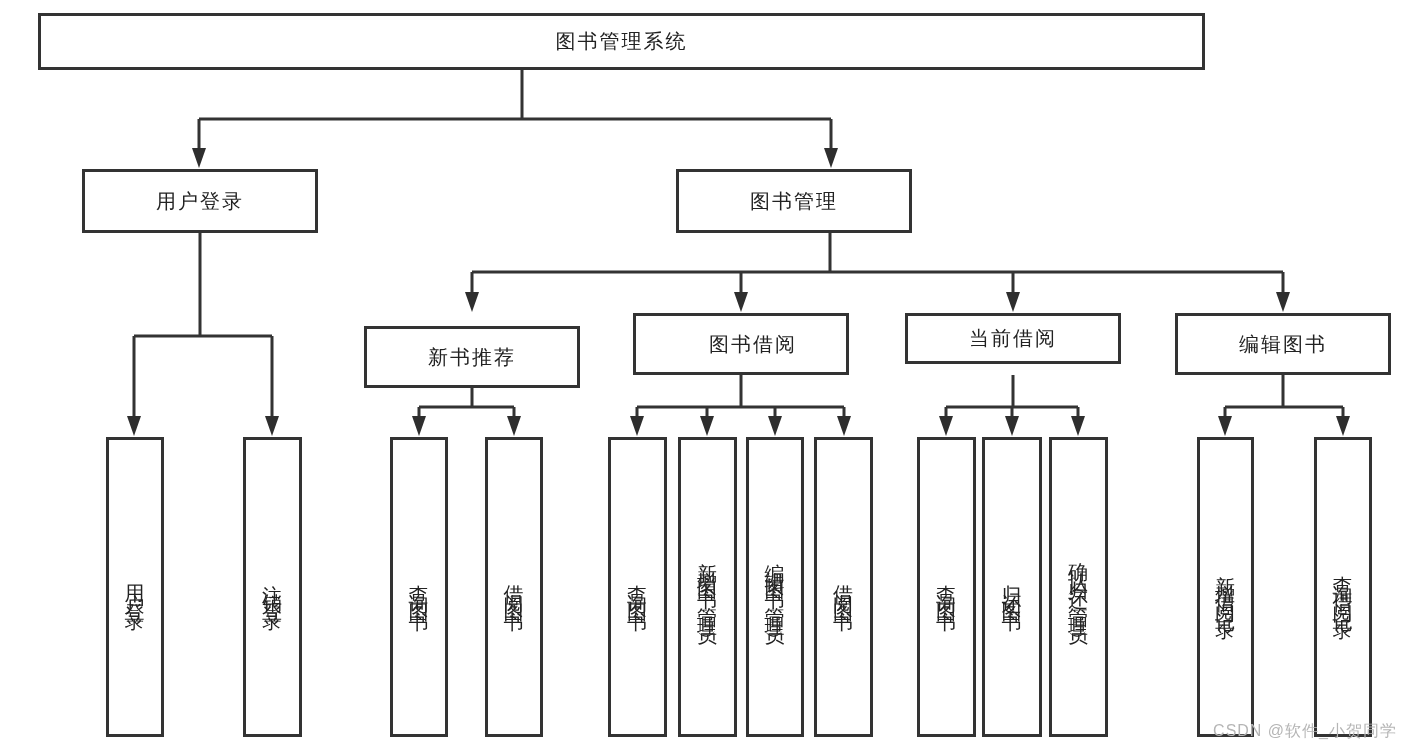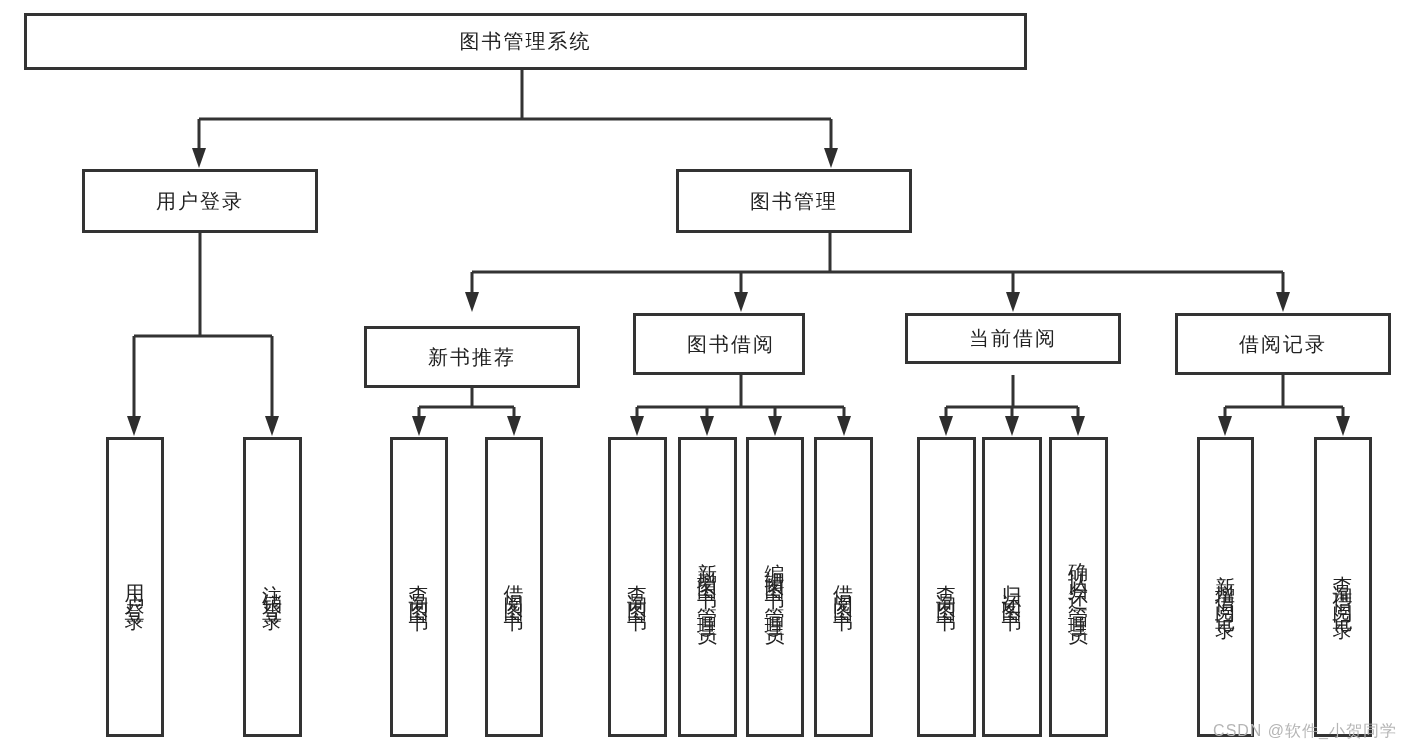--- a/index.html
+++ b/index.html
@@ -26,25 +26,25 @@
   }
   .vlabel{
     writing-mode:vertical-rl;text-orientation:mixed;
     font-size:20px;color:#222222;letter-spacing:9px;line-height:1;white-space:nowrap;
   }
   .watermark{
     position:absolute;right:8px;bottom:5px;
     font-size:16px;color:#b5b5b5;letter-spacing:1px;white-space:nowrap;
   }
   
-  #root-box{left:24px;top:13px;width:1003px;height:57px;text-align:right;}
+  #root-box{left:38px;top:13px;width:1167px;height:57px;text-align:right;}
   #user-login-box{left:82px;top:169px;width:236px;height:64px;}
   #book-mgmt-box{left:676px;top:169px;width:236px;height:64px;}
   #recommend-box{left:364px;top:326px;width:216px;height:62px;}
-  #borrow-box{left:633px;top:313px;width:172px;height:62px;padding-left:24px;}
+  #borrow-box{left:633px;top:313px;width:216px;height:62px;padding-left:24px;}
   #current-box{left:905px;top:313px;width:216px;height:51px;}
   #records-box{left:1175px;top:313px;width:216px;height:62px;}
   
   #leaf-user-login{left:106px;width:58px;}
   #leaf-logout{left:243px;width:59px;}
   #leaf-rec-query{left:390px;width:58px;}
   #leaf-rec-borrow{left:485px;width:58px;}
   #leaf-bor-query{left:608px;width:59px;}
   #leaf-bor-add{left:678px;width:59px;}
   #leaf-bor-edit{left:746px;width:58px;}
@@ -121,21 +121,21 @@
 
   <div class="hbox" id="borrow-box">
     <span>图书借阅</span>
   </div>
 
   <div class="hbox" id="current-box">
     <span>当前借阅</span>
   </div>
 
   <div class="hbox" id="records-box">
-    <span>借阅记录</span>
+    <span>编辑图书</span>
   </div>
 
   <div class="vbox" id="leaf-user-login">
     <span class="vlabel">用户登录</span>
   </div>
 
   <div class="vbox" id="leaf-logout">
     <span class="vlabel">注销登录</span>
   </div>
 

